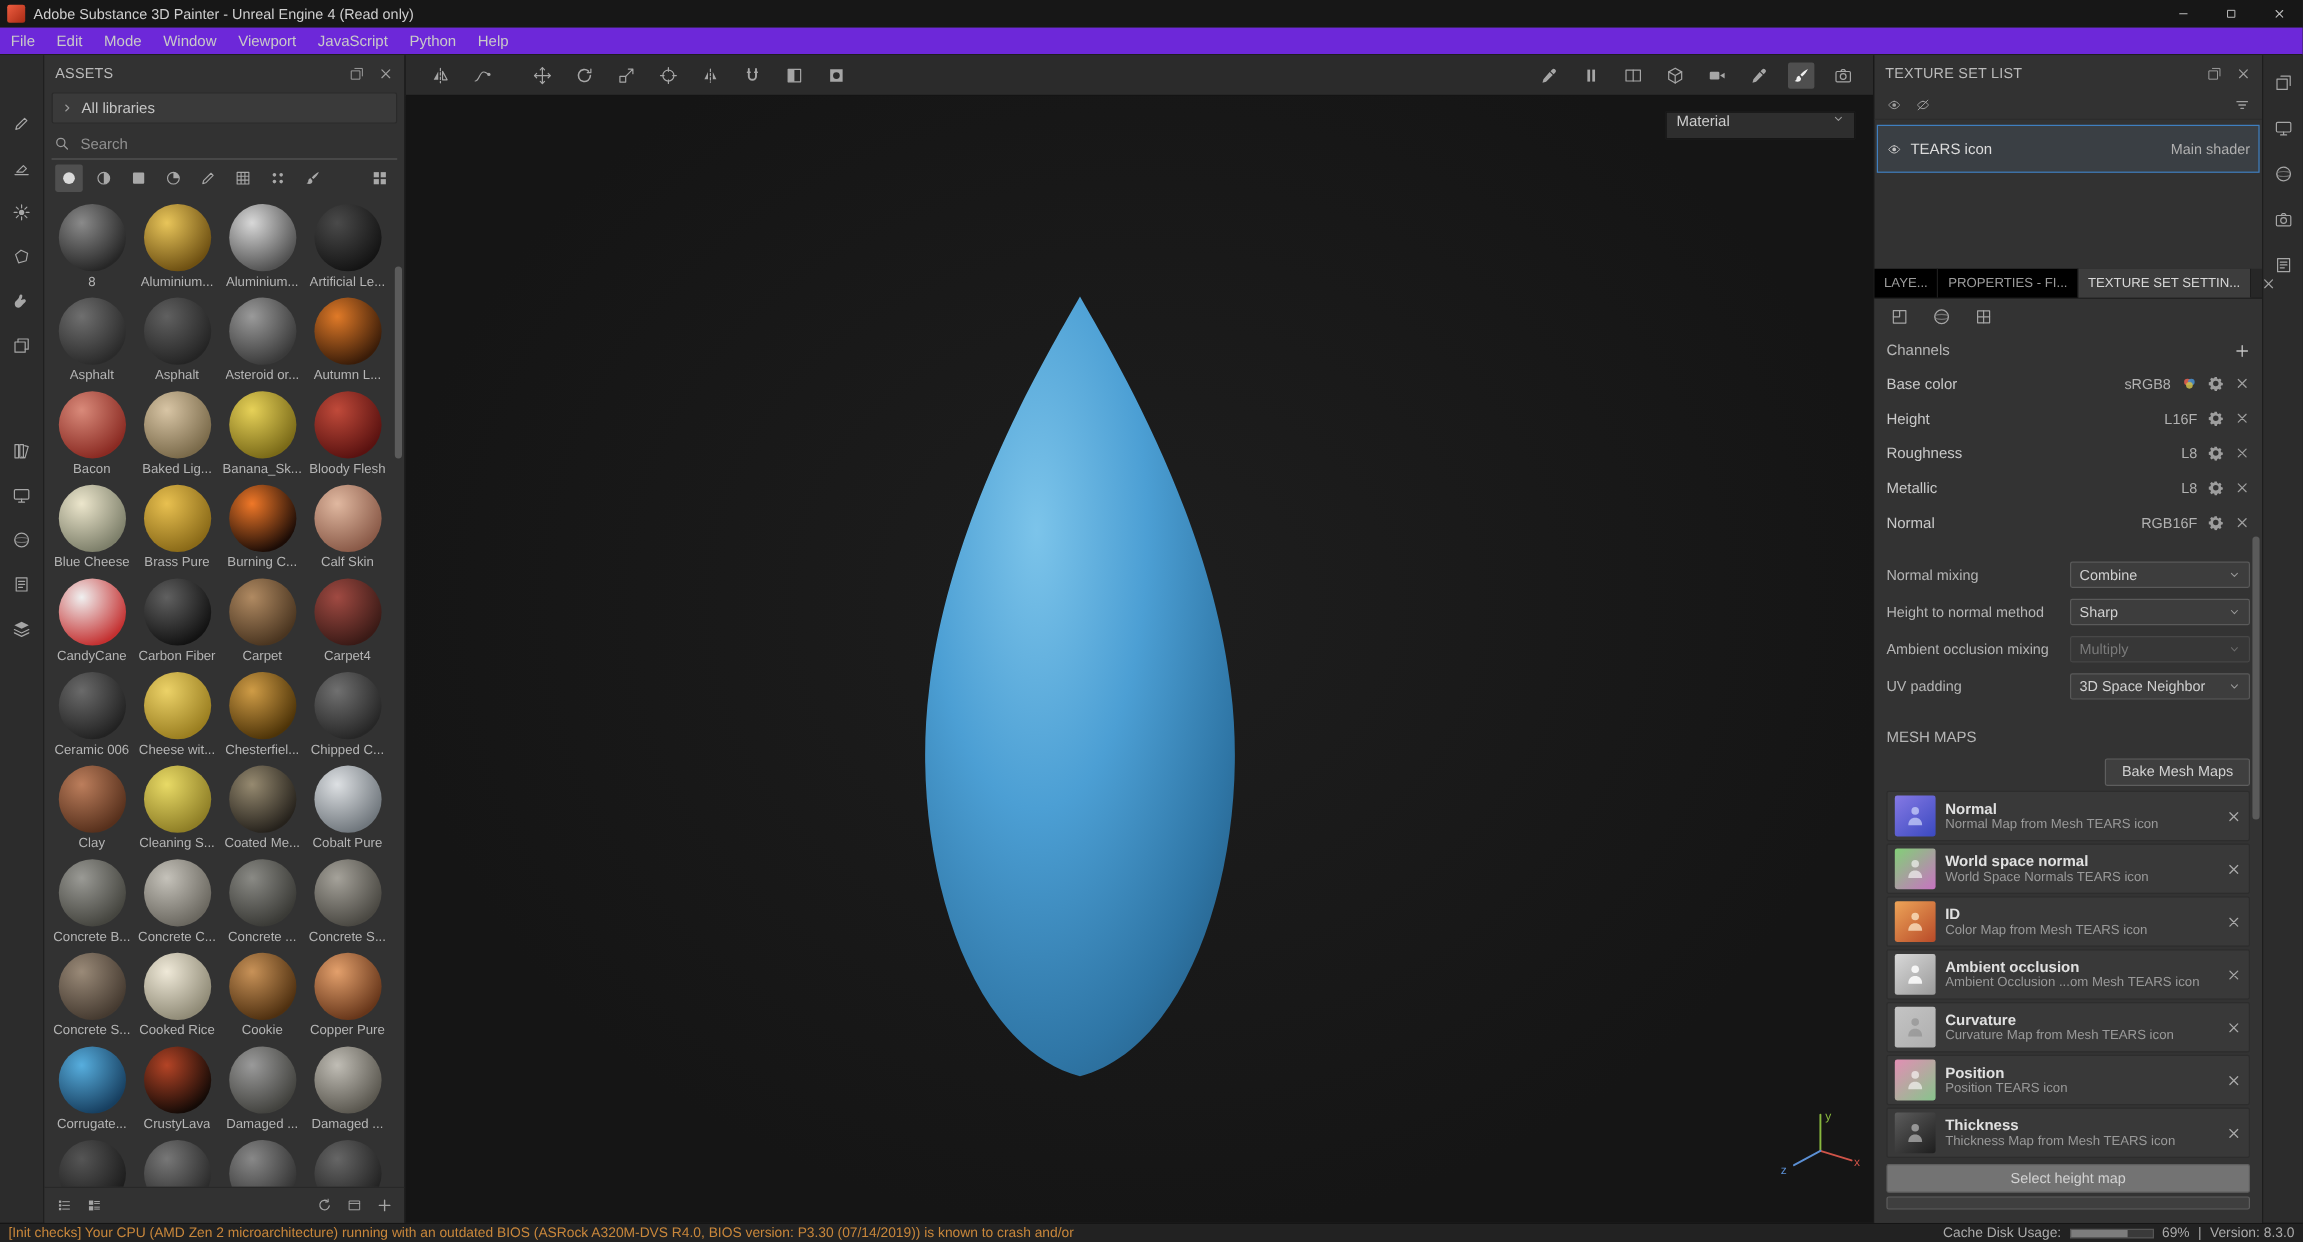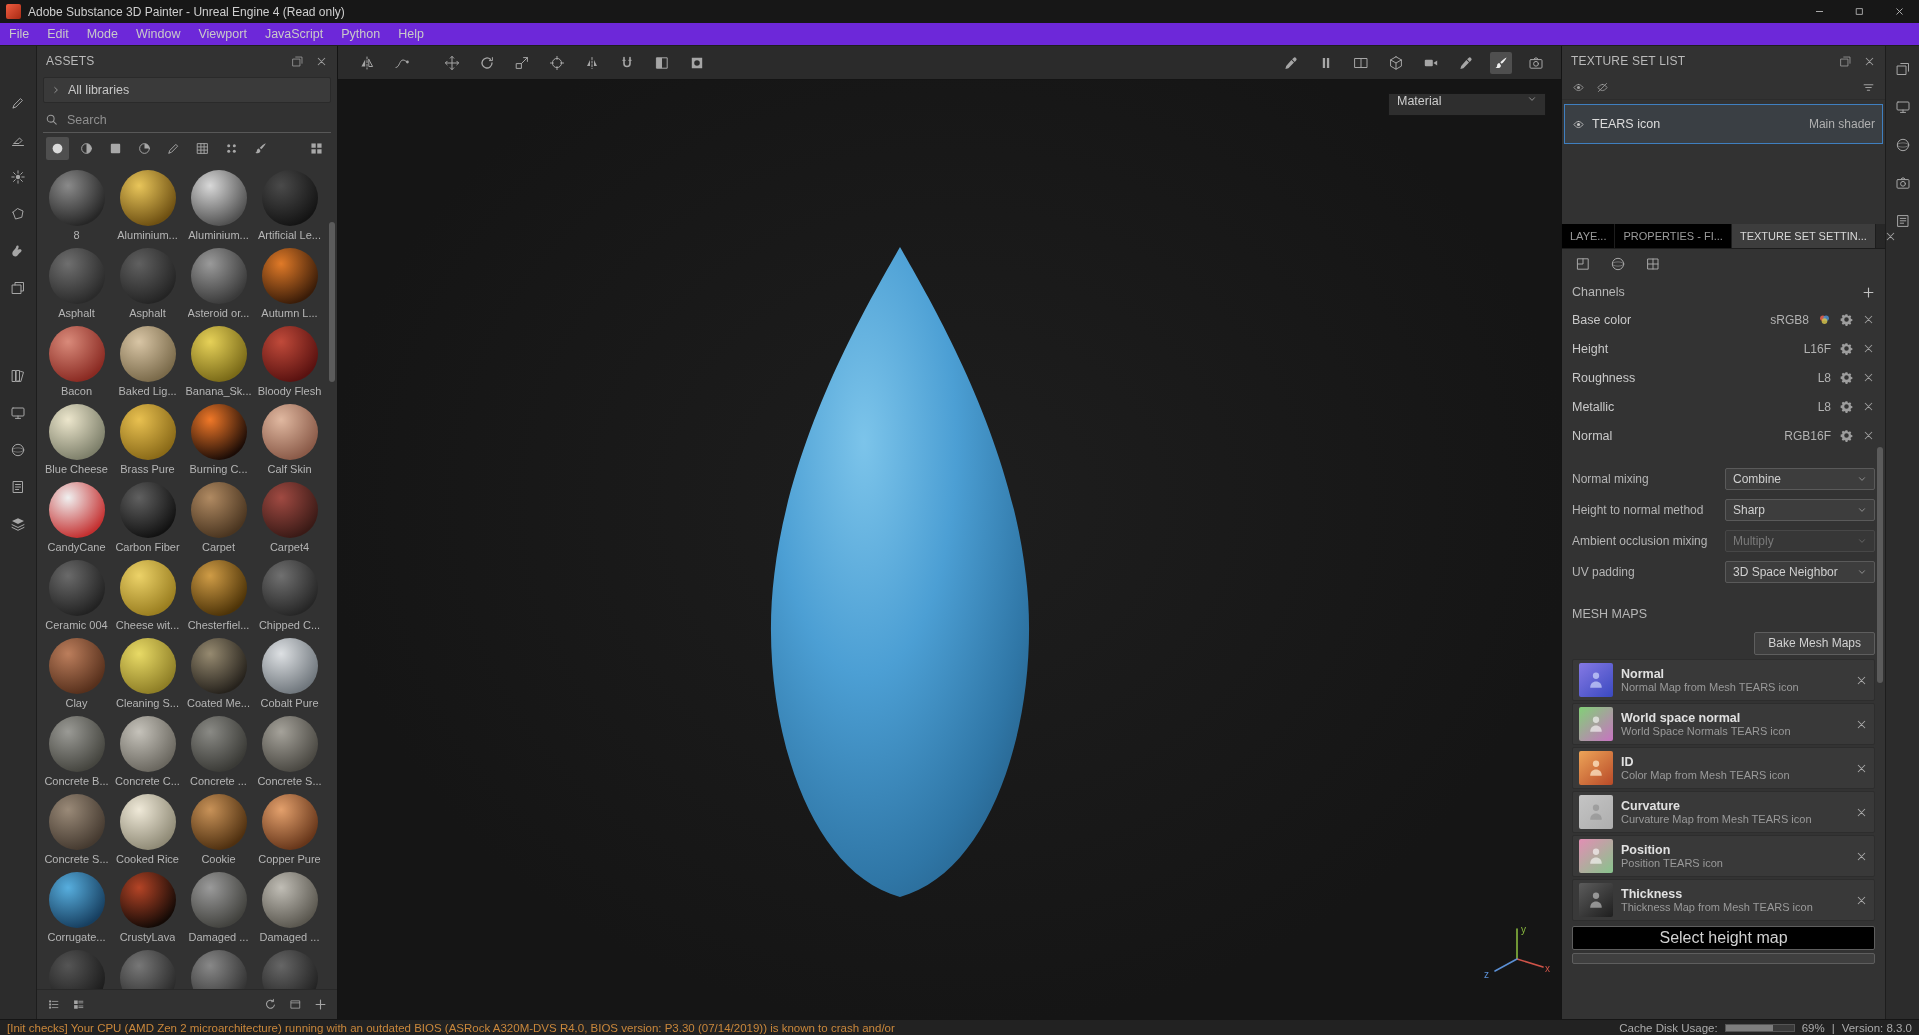--- a/index.html
+++ b/index.html
@@ -113,21 +113,21 @@
   .bake-row { height:32px; display:flex; align-items:center; justify-content:flex-end; flex:none; }
   .bake-btn { height:23px; padding:0 13px; background:#3f3f3f; border:1px solid #5e5e5e; border-radius:2px; font-size:12px; color:#d2d2d2; font-family:inherit; }
   .mm-card { height:42px; background:#393939; border:1px solid #2d2d2d; border-radius:2px; margin-bottom:2px; display:flex; align-items:center; padding:0 6px; gap:8px; flex:none; }
   .mm-thumb { width:34px; height:34px; border-radius:2px; flex:none; display:flex; align-items:center; justify-content:center;
               background:linear-gradient(140deg, var(--c1), var(--c2)); }
   .mm-thumb svg { width:22px; height:22px; }
   .mm-text { display:flex; flex-direction:column; justify-content:center; min-width:0; }
   .mm-name { font-size:12.5px; font-weight:bold; color:#e0e0e0; white-space:nowrap; }
   .mm-desc { font-size:11px; color:#9a9a9a; white-space:nowrap; overflow:hidden; text-overflow:ellipsis; max-width:220px; }
   .mm-close { margin-left:auto; color:#a8a8a8; }
-  .select-btn { height:24px; margin-top:3px; background:#000000; border:1px solid #5e5e5e; border-radius:2px; display:flex; align-items:center; justify-content:center; font-size:16px; color:#d2d2d2; flex:none; }
+  .select-btn { height:24px; margin-top:3px; background:#737373; border:1px solid #5e5e5e; border-radius:2px; display:flex; align-items:center; justify-content:center; font-size:12px; color:#d2d2d2; flex:none; }
   .select-sliver { height:11px; margin-top:3px; background:#3f3f3f; border:1px solid #5e5e5e; border-radius:2px; flex:none; }
   .rpanel .scroll-thumb { right:2px; top:401px; height:236px; }
 
   
   .right-strip { width:34px; background:#2c2c2c; border-left:1px solid #1d1d1d; display:flex; flex-direction:column; align-items:center; padding-top:12px; gap:16px; flex:none; }
 
   
   .statusbar { height:16px; background:#222222; border-top:1px solid #151515; display:flex; align-items:center; padding:0 7px; flex:none; font-size:11.5px; }
   .status-warning { color:#c9873b; white-space:nowrap; overflow:hidden; text-overflow:ellipsis; max-width:1350px; }
   .status-right { margin-left:auto; display:flex; align-items:center; gap:7px; color:#ababab; white-space:nowrap; }
@@ -420,21 +420,21 @@
           <div class="mat-cell">
             <div class="mat-thumb" style="--c1: #b08a62; --c2: #4a3520;"></div>
             <div class="mat-label">Carpet</div>
           </div>
           <div class="mat-cell">
             <div class="mat-thumb" style="--c1: #a04a42; --c2: #3a1a16;"></div>
             <div class="mat-label">Carpet4</div>
           </div>
           <div class="mat-cell">
             <div class="mat-thumb" style="--c1: #6a6a6a; --c2: #222222;"></div>
-            <div class="mat-label">Ceramic 004</div>
+            <div class="mat-label">Ceramic 006</div>
           </div>
           <div class="mat-cell">
             <div class="mat-thumb" style="--c1: #ecd268; --c2: #9a7e20;"></div>
             <div class="mat-label">Cheese wit...</div>
           </div>
           <div class="mat-cell">
             <div class="mat-thumb" style="--c1: #cf9c46; --c2: #4e3408;"></div>
             <div class="mat-label">Chesterfiel...</div>
           </div>
           <div class="mat-cell">
@@ -1013,20 +1013,39 @@
                 <span class="icon">
                   <svg viewBox="0 0 16 16" fill="none" xmlns="http://www.w3.org/2000/svg">
                     <circle cx="8" cy="4.9" r="2.3" fill="currentColor"></circle>
                     <path d="M3.8 13.6c0-3 1.8-4.6 4.2-4.6s4.2 1.6 4.2 4.6z" fill="currentColor"></path>
                   </svg>
                 </span>
               </span>
               <span class="mm-text">
                 <span class="mm-name">ID</span>
                 <span class="mm-desc">Color Map from Mesh TEARS icon</span>
+              </span>
+              <span class="mm-close icon sm">
+                <svg viewBox="0 0 16 16" fill="none" xmlns="http://www.w3.org/2000/svg">
+                  <path d="M4 4l8 8M12 4l-8 8" stroke="currentColor" stroke-width="1.3"></path>
+                </svg>
+              </span>
+            </div>
+            <div class="mm-card">
+              <span class="mm-thumb" style="--c1: #d8d8d8; --c2: #9a9a9a; color: rgba(255, 255, 255, 0.85);">
+                <span class="icon">
+                  <svg viewBox="0 0 16 16" fill="none" xmlns="http://www.w3.org/2000/svg">
+                    <circle cx="8" cy="4.9" r="2.3" fill="currentColor"></circle>
+                    <path d="M3.8 13.6c0-3 1.8-4.6 4.2-4.6s4.2 1.6 4.2 4.6z" fill="currentColor"></path>
+                  </svg>
+                </span>
+              </span>
+              <span class="mm-text">
+                <span class="mm-name">Ambient occlusion</span>
+                <span class="mm-desc">Ambient Occlusion ...om Mesh TEARS icon</span>
               </span>
               <span class="mm-close icon sm">
                 <svg viewBox="0 0 16 16" fill="none" xmlns="http://www.w3.org/2000/svg">
                   <path d="M4 4l8 8M12 4l-8 8" stroke="currentColor" stroke-width="1.3"></path>
                 </svg>
               </span>
             </div>
             <div class="mm-card">
               <span class="mm-thumb" style="--c1: #c4c4c4; --c2: #aeaeae; color: rgba(130, 130, 130, 0.5);">
                 <span class="icon">

